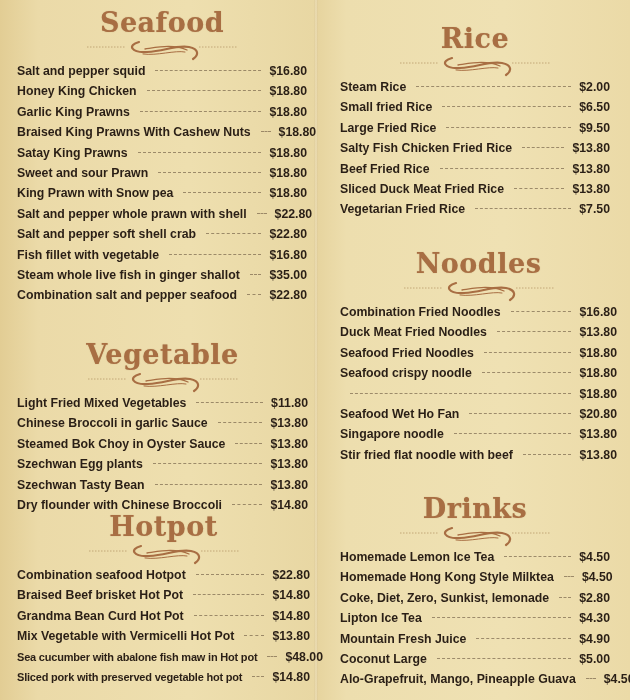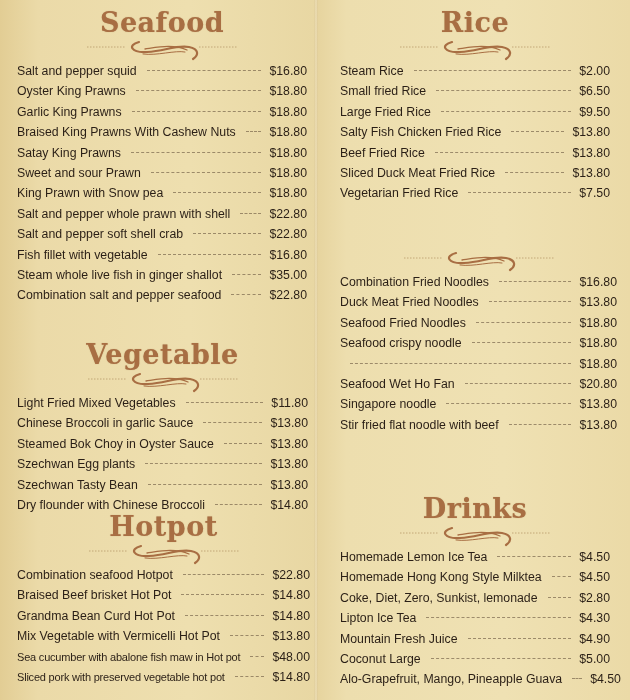--- a/index.html
+++ b/index.html
@@ -27,21 +27,21 @@
     color:#a86e43;
     font-size:27px;
     letter-spacing:0.5px;
     line-height:30px;
     text-shadow: 0 0 1px rgba(120,70,30,0.35);
   }
   .flourish {
     position:relative; height:22px; margin-top:1px;
   }
   .flourish svg { position:absolute; left:50%; top:0; transform:translateX(-50%); }
-  .items { list-style:none; margin:0; padding:0; }
+  .items { list-style:none; margin:0; padding:0;font-weight:bold; }
   .item {
     display:flex; align-items:baseline;
     font-size:12.3px; line-height:20.4px; height:20.4px;
     white-space:nowrap;
   }
   .item .name { flex:0 0 auto; }
   .item .name.small { font-size:11px; letter-spacing:-0.2px; }
   .item .dots {
     flex:1 1 auto; margin:0 8px 0 10px;
     border-bottom:1px dashed rgba(90,70,50,0.55);
@@ -68,21 +68,21 @@
       <path d="M56 15 C70 17, 88 11, 98 13" fill="none" stroke="#a86e43" stroke-width="1" stroke-linecap="round"></path>
     </svg>
   </div>
   <ul class="items">
       <li class="item">
         <span class="name">Salt and pepper squid</span>
         <span class="dots"></span>
         <span class="price">$16.80</span>
       </li>
       <li class="item">
-        <span class="name">Oyster King Prawns</span>
+        <span class="name">Honey King Chicken</span>
         <span class="dots"></span>
         <span class="price">$18.80</span>
       </li>
       <li class="item">
         <span class="name">Garlic King Prawns</span>
         <span class="dots"></span>
         <span class="price">$18.80</span>
       </li>
       <li class="item">
         <span class="name">Braised King Prawns With Cashew Nuts</span>
@@ -215,21 +215,21 @@
         <span class="price">$48.00</span>
       </li>
       <li class="item">
         <span class="name small">Sliced pork with preserved vegetable hot pot</span>
         <span class="dots"></span>
         <span class="price">$14.80</span>
       </li>
     </ul>
 </div>
 
-<div class="section" id="sec-rice" style="left:340px; top:8px; width:270px;">
+<div class="section" id="sec-rice" style="left:340px; top:24px; width:270px;">
   <div class="heading">Rice</div>
   <div class="flourish">
     <svg width="150" height="22" viewBox="0 0 150 22">
       <line x1="0" y1="8" x2="38" y2="8" stroke="#b89a6a" stroke-width="0.8" stroke-dasharray="1.5 1.5"></line>
       <line x1="112" y1="8" x2="150" y2="8" stroke="#b89a6a" stroke-width="0.8" stroke-dasharray="1.5 1.5"></line>
       <path d="M52 3 C40 6, 44 14, 60 13 C78 12, 88 6, 102 8 C112 10, 112 16, 106 20" fill="none" stroke="#a86e43" stroke-width="2.2" stroke-linecap="round"></path>
       <path d="M58 10 C72 8, 86 5, 100 11" fill="none" stroke="#a86e43" stroke-width="1.3" stroke-linecap="round"></path>
       <path d="M56 15 C70 17, 88 11, 98 13" fill="none" stroke="#a86e43" stroke-width="1" stroke-linecap="round"></path>
     </svg>
   </div>
@@ -266,20 +266,21 @@
       </li>
       <li class="item">
         <span class="name">Vegetarian Fried Rice</span>
         <span class="dots"></span>
         <span class="price">$7.50</span>
       </li>
     </ul>
 </div>
 
 <div class="section" id="sec-noodles" style="left:340px; top:249px; width:277px;">
+  <div class="heading">Noodles</div>
   <div class="flourish">
     <svg width="150" height="22" viewBox="0 0 150 22">
       <line x1="0" y1="8" x2="38" y2="8" stroke="#b89a6a" stroke-width="0.8" stroke-dasharray="1.5 1.5"></line>
       <line x1="112" y1="8" x2="150" y2="8" stroke="#b89a6a" stroke-width="0.8" stroke-dasharray="1.5 1.5"></line>
       <path d="M52 3 C40 6, 44 14, 60 13 C78 12, 88 6, 102 8 C112 10, 112 16, 106 20" fill="none" stroke="#a86e43" stroke-width="2.2" stroke-linecap="round"></path>
       <path d="M58 10 C72 8, 86 5, 100 11" fill="none" stroke="#a86e43" stroke-width="1.3" stroke-linecap="round"></path>
       <path d="M56 15 C70 17, 88 11, 98 13" fill="none" stroke="#a86e43" stroke-width="1" stroke-linecap="round"></path>
     </svg>
   </div>
   <ul class="items">

